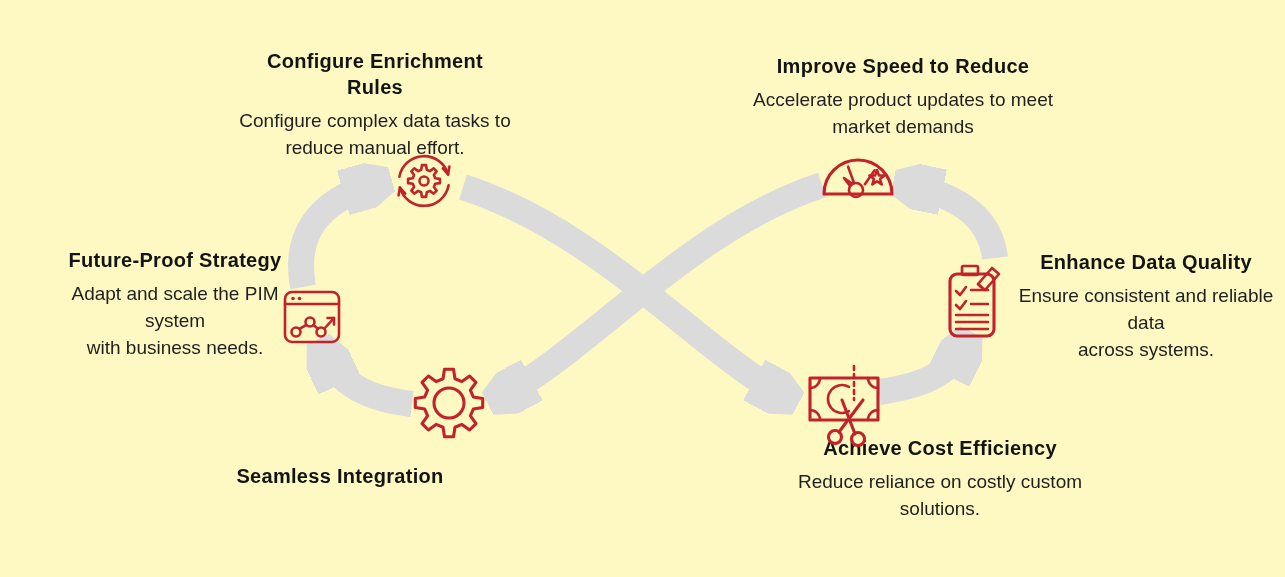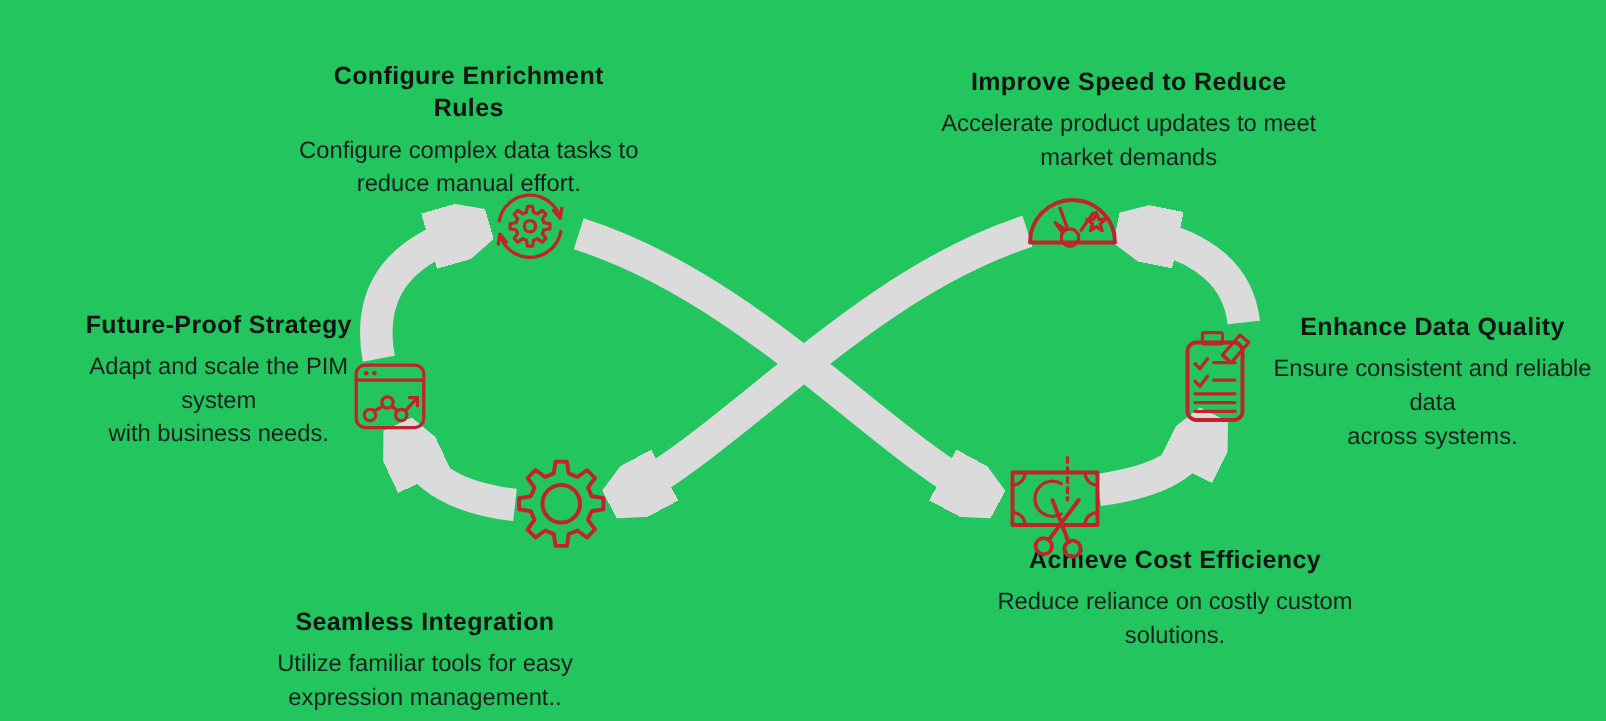--- a/index.html
+++ b/index.html
@@ -1,35 +1,35 @@
 <!DOCTYPE html>
 <html><head>
 <meta charset="utf-8">
 <style>
   html,body{margin:0;padding:0;background:#ffffff;}
   .canvas{
-    position:relative;width:1285px;height:577px;background:#22c55e;
+    position:relative;width:1285px;height:577px;background:#fef9c3;
     font-family:"Liberation Sans",sans-serif;overflow:hidden;
   }
   .loop{position:absolute;left:0;top:0;}
   .loop path{fill:none;stroke:#DBDBDB;stroke-width:26;}
   .node{position:absolute;text-align:center;}
   .node-title{
     font-size:20px;font-weight:600;color:#141414;line-height:1.3;
     letter-spacing:.3px;white-space:pre-line;
   }
   .node-desc{
     font-size:19px;font-weight:400;color:#1f1f1f;line-height:1.42;
     margin-top:8px;white-space:pre-line;
   }
   #n-configure{left:195px;top:48px;width:360px;}
   #n-improve  {left:723px;top:53px;width:360px;}
   #n-future   {left:0px;  top:247px;width:270px;margin-left:40px;}
   #n-enhance  {left:1003px;top:249px;width:286px;}
-  #n-seamless {left:160px;top:463px;width:360px;margin-top:22px;}
+  #n-seamless {left:160px;top:463px;width:360px;}
   #n-achieve  {left:760px;top:435px;width:360px;}
   svg.icon{position:absolute;}
   svg.icon *{fill:none;stroke:#C2222A;stroke-width:2.6;stroke-linecap:round;stroke-linejoin:round;}
   svg.icon .thick{stroke-width:3.1;}
   svg.icon .dot{fill:#C2222A;stroke:none;}
   svg.icon .dash{stroke-dasharray:4 4;}
   #i-sync     {left:392px;top:150px;}
   #i-speed    {left:821px;top:152px;}
   #i-browser  {left:283px;top:290px;}
   #i-clipboard{left:942px;top:260px;}
@@ -71,22 +71,20 @@
     <div class="node-desc">Adapt and scale the PIM system
 with business needs.</div>
   </div>
   <div class="node" id="n-enhance">
     <div class="node-title">Enhance Data Quality</div>
     <div class="node-desc">Ensure consistent and reliable data
 across systems.</div>
   </div>
   <div class="node" id="n-seamless">
     <div class="node-title">Seamless Integration</div>
-    <div class="node-desc">Utilize familiar tools for easy
-expression management..</div>
   </div>
   <div class="node" id="n-achieve">
     <div class="node-title">Achieve Cost Efficiency</div>
     <div class="node-desc">Reduce reliance on costly custom
 solutions.</div>
   </div>
 
   <svg class="icon" id="i-sync" width="66" height="64" viewBox="0 0 66 64">
     <path d="M7.4,26.7 A25,25 0 0 1 56.1,24.5"></path>
     <polyline points="57.4,16.6 56.1,24.5 50.8,18.3"></polyline>

